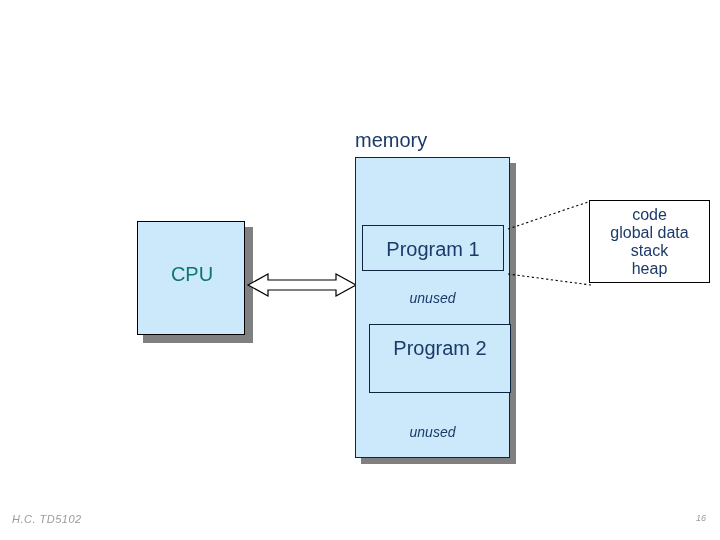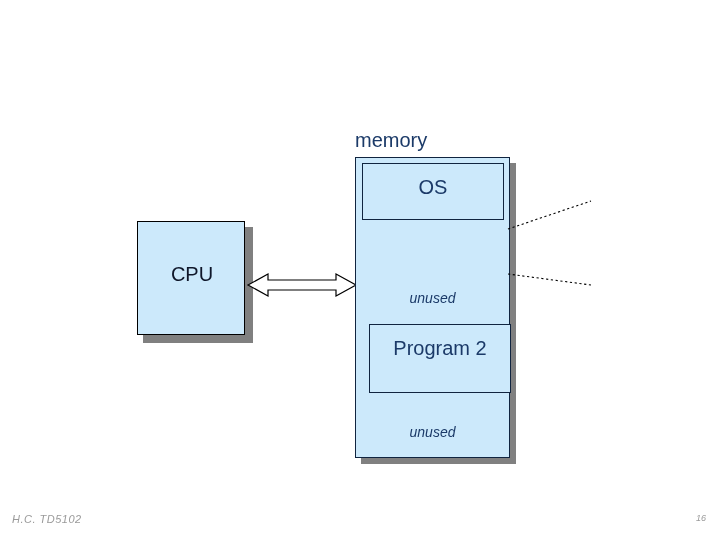--- a/index.html
+++ b/index.html
@@ -56,21 +56,21 @@
     border: 1px solid #000000;
     box-sizing: border-box;
   }
   #cpu-label {
     position: absolute;
     left: 137px;
     top: 262px;
     width: 110px;
     text-align: center;
     font-size: 20px;
-    color: #0f172a;
+    color: #0f766e;
     line-height: 24px;
   }
 
   
   #cpu-memory-arrow {
     position: absolute;
     left: 246px;
     top: 269px;
     width: 112px;
     height: 32px;
@@ -214,36 +214,42 @@
 
   <svg id="cpu-memory-arrow" viewBox="0 0 112 32">
     <polygon points="2,16 22,5 22,11 90,11 90,5 110,16 90,27 90,21 22,21 22,27" fill="#ffffff" stroke="#000000" stroke-width="1.2" stroke-linejoin="miter"></polygon>
   </svg>
 
   <div id="memory-caption">memory</div>
 
   <div class="shadow" id="memory-shadow"></div>
   <div id="memory-column">
 
-    <div class="mem-block" id="mem-os">
-      <span class="mem-block-label">OS</span>
+
+    <div class="mem-block" id="mem-program-1">
+      <span class="mem-block-label">Program 1</span>
     </div>
-
 
     <div class="mem-free" id="mem-unused-1">unused</div>
 
     <div class="mem-block" id="mem-program-2">
       <span class="mem-block-label">Program 2</span>
     </div>
 
     <div class="mem-free" id="mem-unused-2">unused</div>
   </div>
 
   <svg id="callout-leaders" viewBox="0 0 210 105">
     <line x1="3" y1="34" x2="86" y2="6" stroke="#000000" stroke-width="1.1" stroke-dasharray="2.2 2.6"></line>
     <line x1="3" y1="79" x2="86" y2="90" stroke="#000000" stroke-width="1.1" stroke-dasharray="2.2 2.6"></line>
   </svg>
 
+  <div id="callout-box">
+    <div id="callout-text">code
+global data
+stack
+heap</div>
+  </div>
 
   <div id="footer-left">H.C. TD5102</div>
   <div id="footer-page-number">16</div>
 
 </div>
 
 </body></html>

